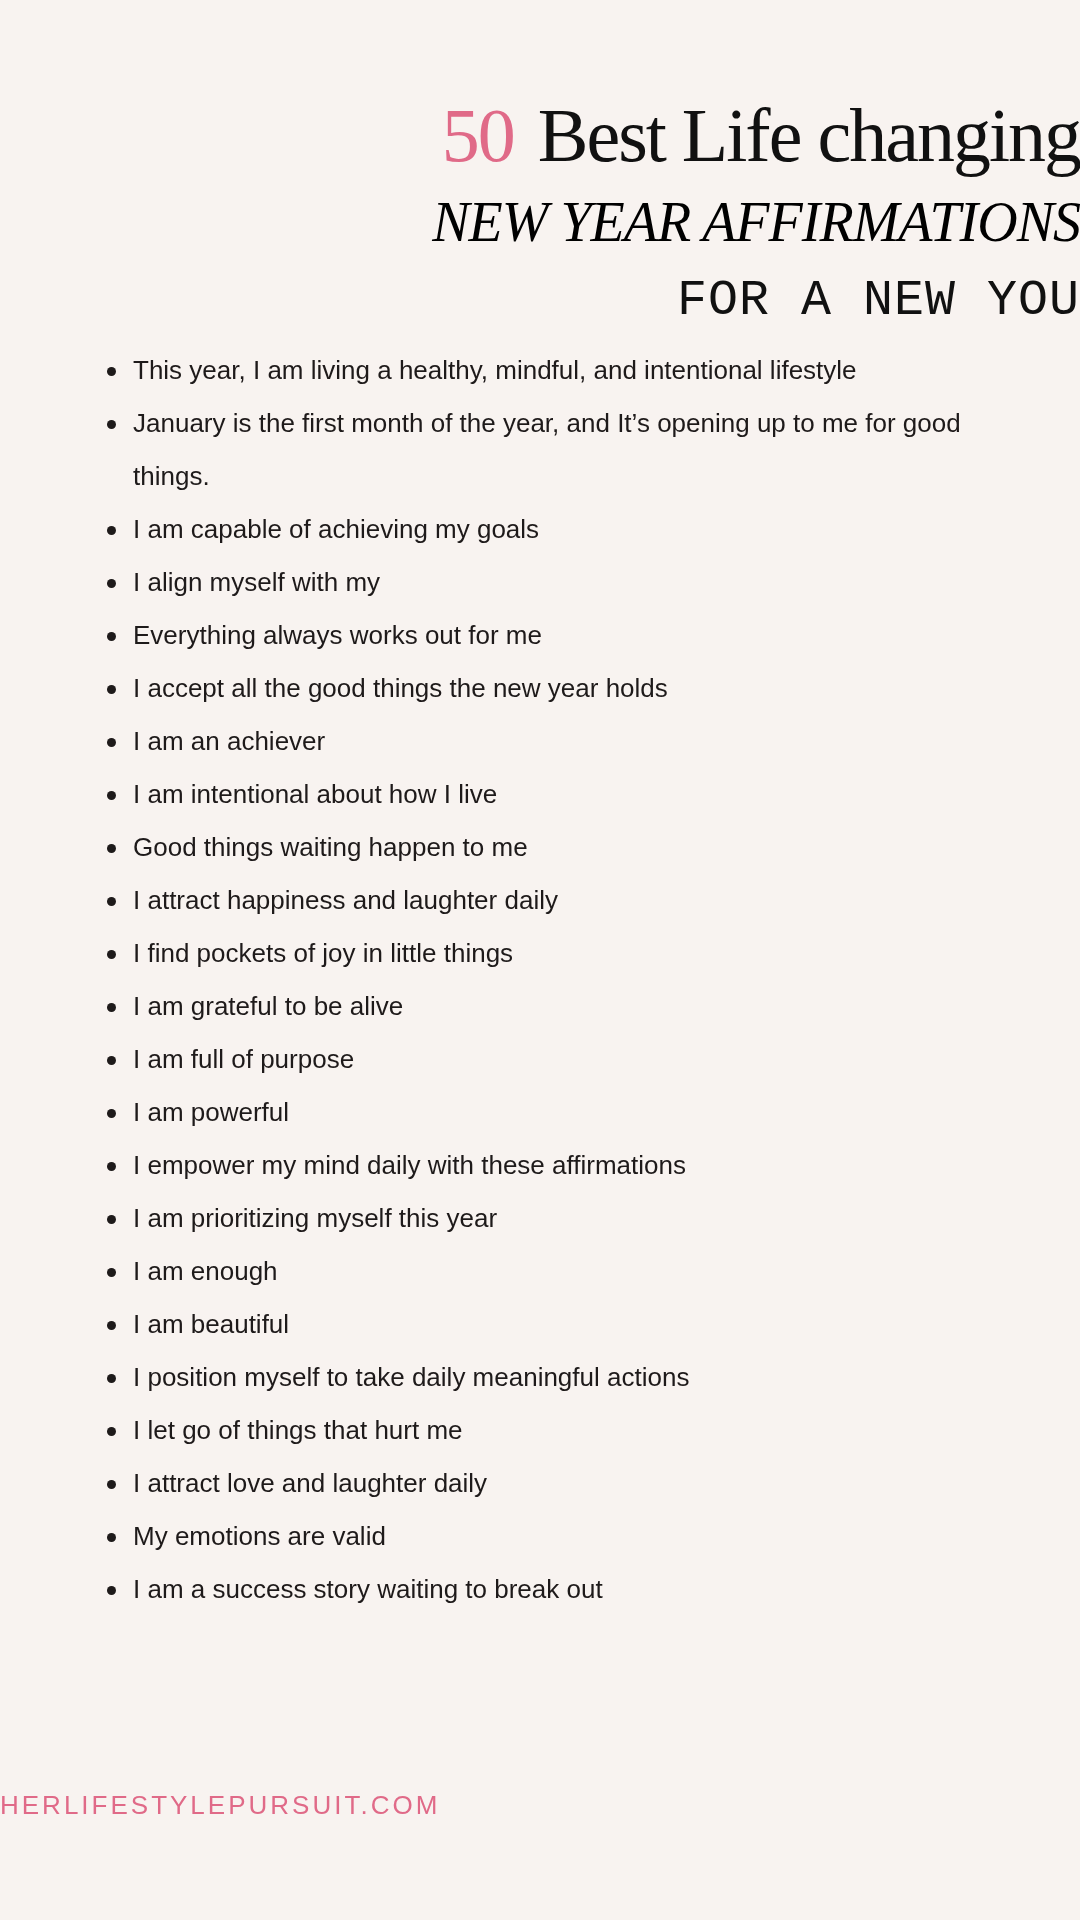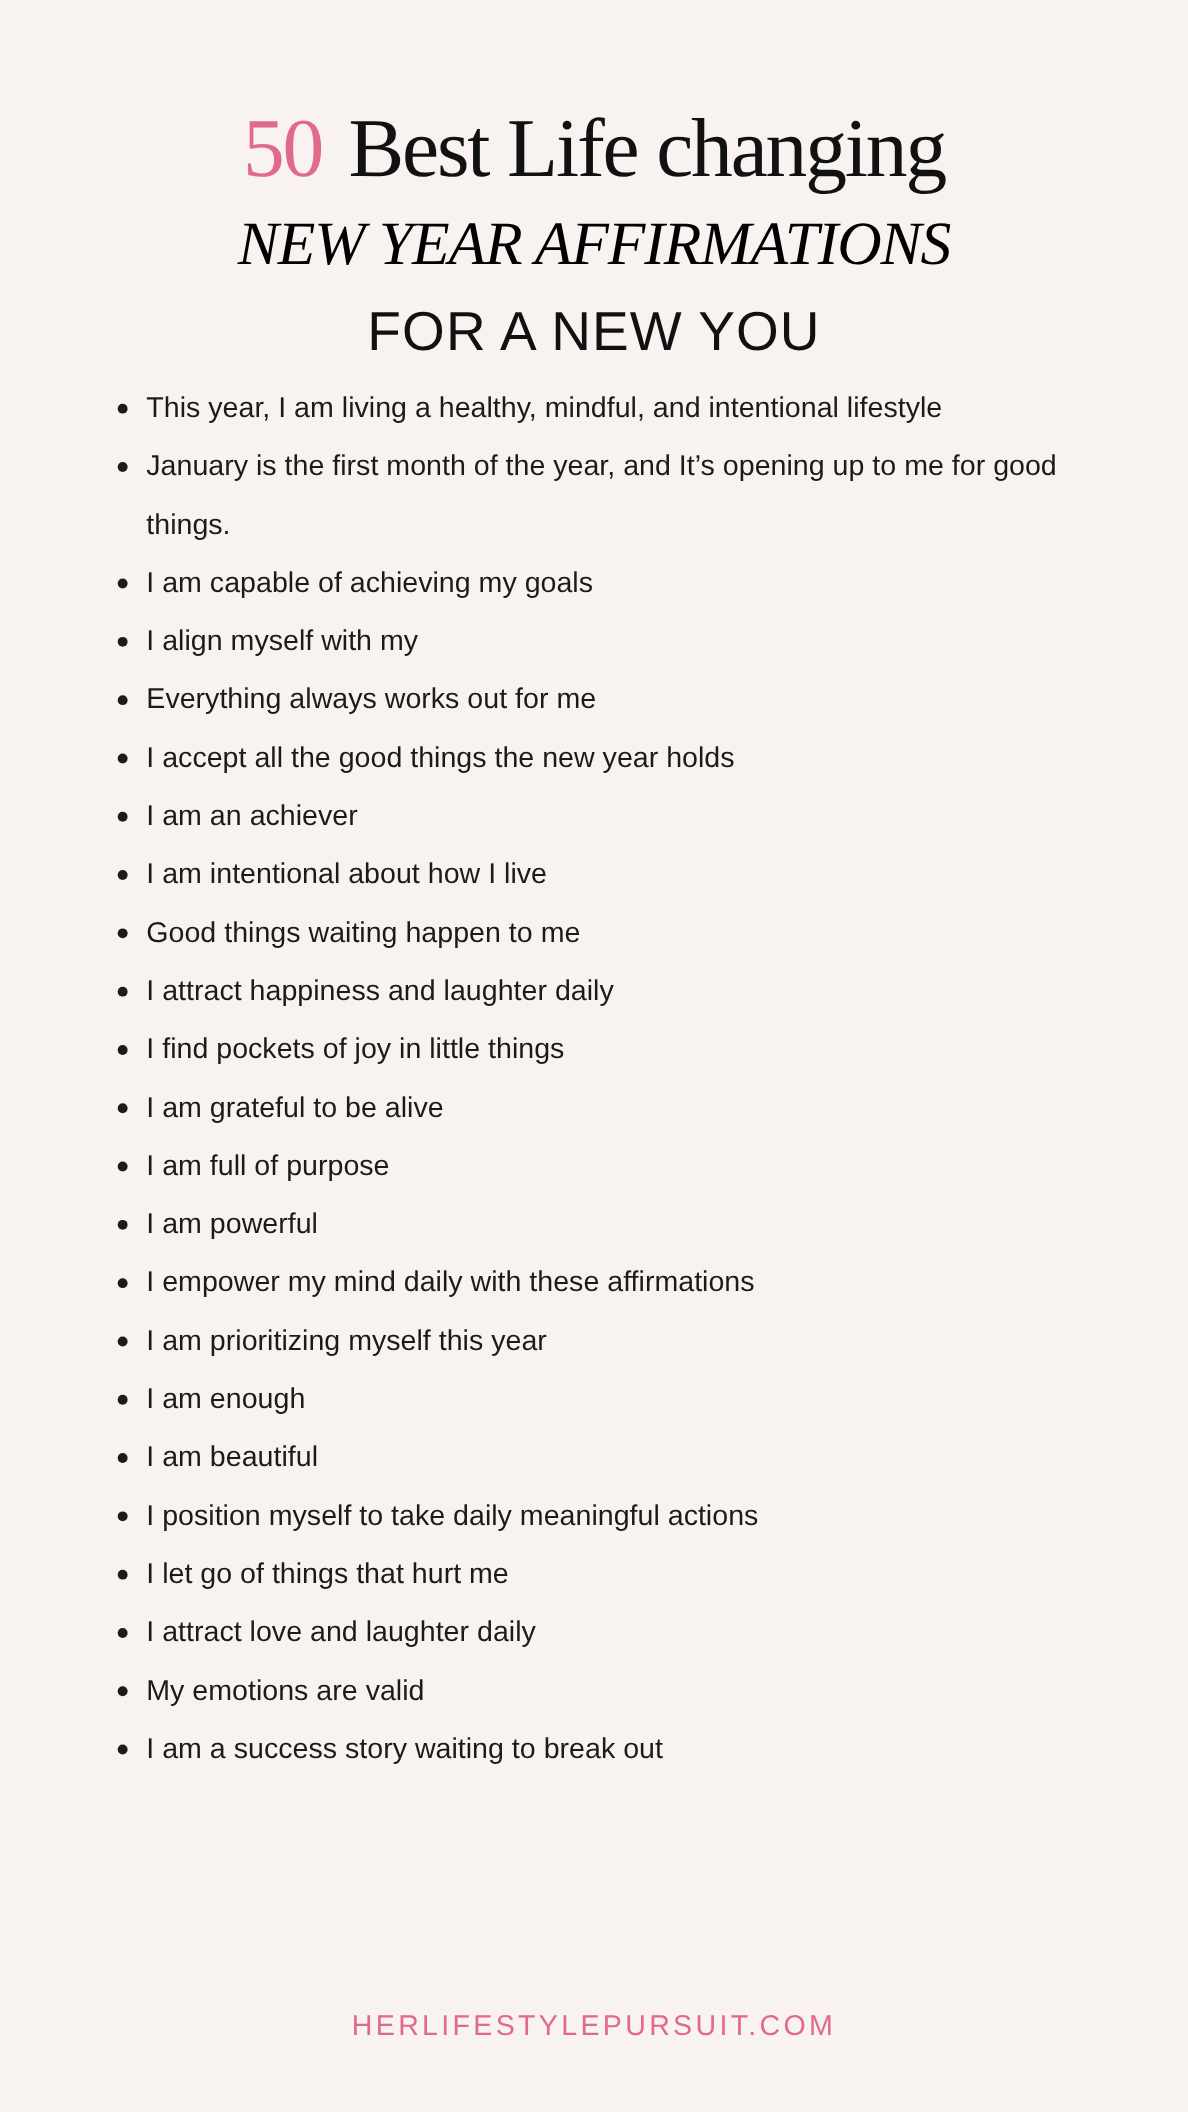--- a/index.html
+++ b/index.html
@@ -9,21 +9,21 @@
     font-family: "Liberation Sans", sans-serif;
     color: #1e1a1a;
     position: relative;
     overflow: hidden;
   }
   .header {
     position: absolute;
     top: 90px;
     left: 0;
     width: 1080px;
-    text-align: center;
+    text-align: right;
   }
   .title-line1 {
     font-family: "Liberation Serif", serif;
     font-size: 76px;
     line-height: 90px;
     color: #111;
     letter-spacing: -2px;
     white-space: nowrap;
   }
   .title-line1 .num {
@@ -34,21 +34,21 @@
     font-family: "Liberation Serif", serif;
     font-size: 56px;
     line-height: 88px;
     color: #000000;
     letter-spacing: -1px;
     white-space: nowrap;
     margin-top: -2px;
     font-style: italic;
   }
   .title-line3 {
-    font-family: Liberation Sans, sans-serif;
+    font-family: Liberation Mono, monospace;
     font-size: 50px;
     line-height: 70px;
     color: #111;
     letter-spacing: 1px;
     margin-top: 0px;
   }
   .list {
     position: absolute;
     top: 344px;
     left: 105px;
@@ -69,25 +69,23 @@
     width: 9px;
     height: 9px;
     border-radius: 50%;
     background: #1e1a1a;
   }
   .footer {
     position: absolute;
     top: 1790px;
     left: 0;
     width: 1080px;
-    text-align: center;
     font-size: 26px;
     letter-spacing: 3px;
     color: #e06a88;
-    margin-top: 36px;
   }
 </style>
 </head>
 <body>
 
 <div class="header">
   <div class="title-line1">
     <span class="num">50</span><span>Best Life changing</span>
   </div>
   <div class="title-line2">NEW YEAR AFFIRMATIONS</div>

